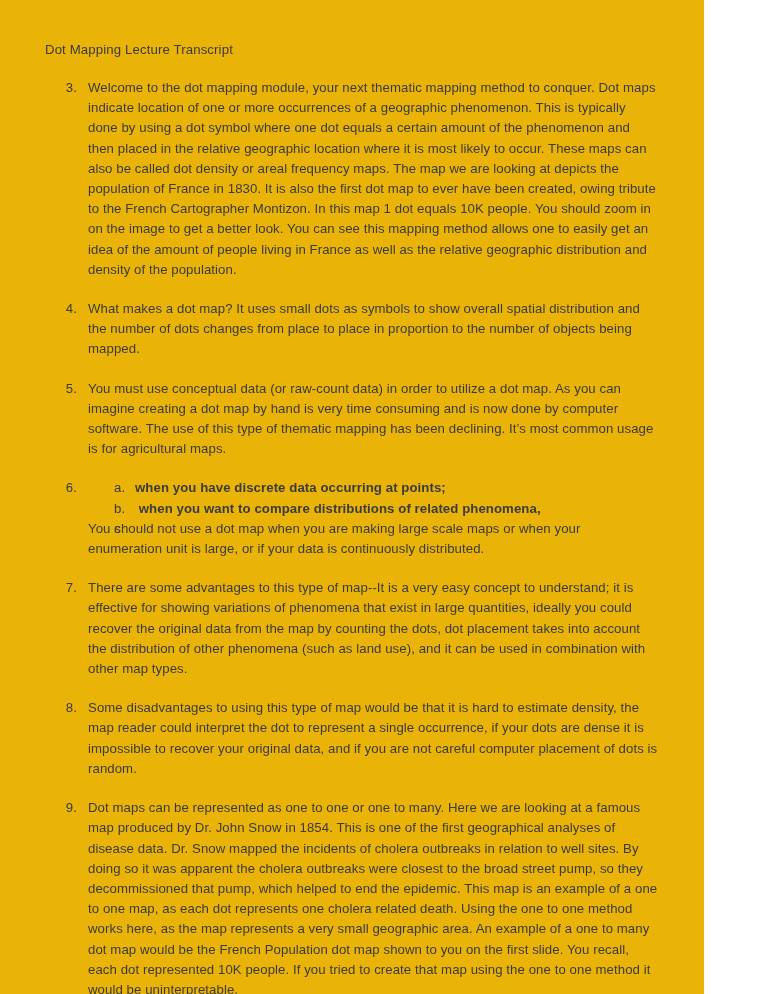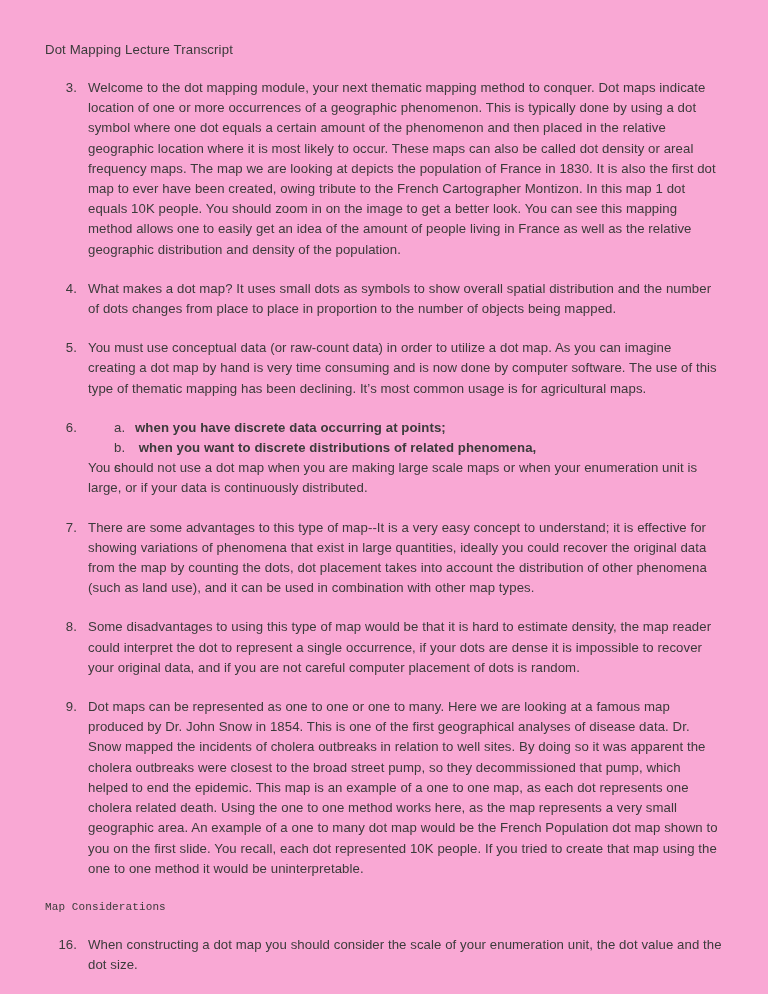--- a/index.html
+++ b/index.html
@@ -10,23 +10,23 @@
   body {
     width: 768px;
     height: 994px;
     font-family: "Liberation Sans", sans-serif;
     color: #3b3b3b;
     -webkit-font-smoothing: antialiased;
   }
 
   .page {
     position: relative;
-    width: 768px;
+    width: 704px;
     height: 994px;
-    background: #f9a8d4;
+    background: #eab308;
     box-sizing: border-box;
     padding: 40px 46px 12px 45px;
     overflow: hidden;
   }
 
   .doc-title {
     font-size: 13.2px;
     line-height: 20px;
     margin: 0 0 18px 0;
     font-weight: 400;
@@ -130,21 +130,21 @@
 
     <li class="num-item">
       <span class="marker">6.</span>
       <ol class="alpha-list">
         <li class="alpha-item">
           <span class="marker">a.</span>
           <span class="alpha-text">when you have discrete data occurring at points;</span>
         </li>
         <li class="alpha-item">
           <span class="marker">b.</span>
-          <span class="alpha-text"> when you want to discrete distributions of related phenomena,</span>
+          <span class="alpha-text"> when you want to compare distributions of related phenomena,</span>
         </li>
         <li class="alpha-item">
           <span class="marker">c.</span>
         </li>
       </ol>
       <span class="trailing-text">You should not use a dot map when you are making large scale maps or when your enumeration unit is large, or if your data is continuously distributed.</span>
     </li>
 
     <li class="num-item">
       <span class="marker">7.</span>

